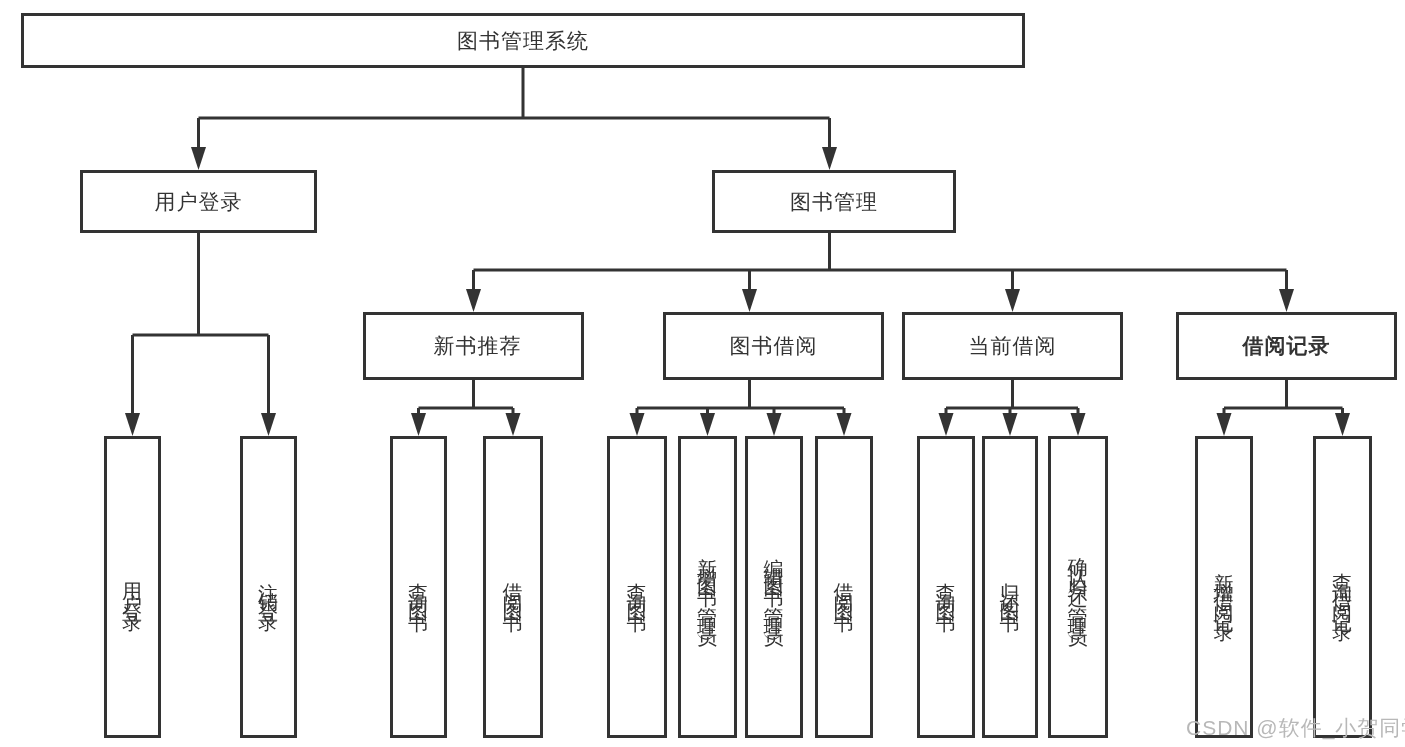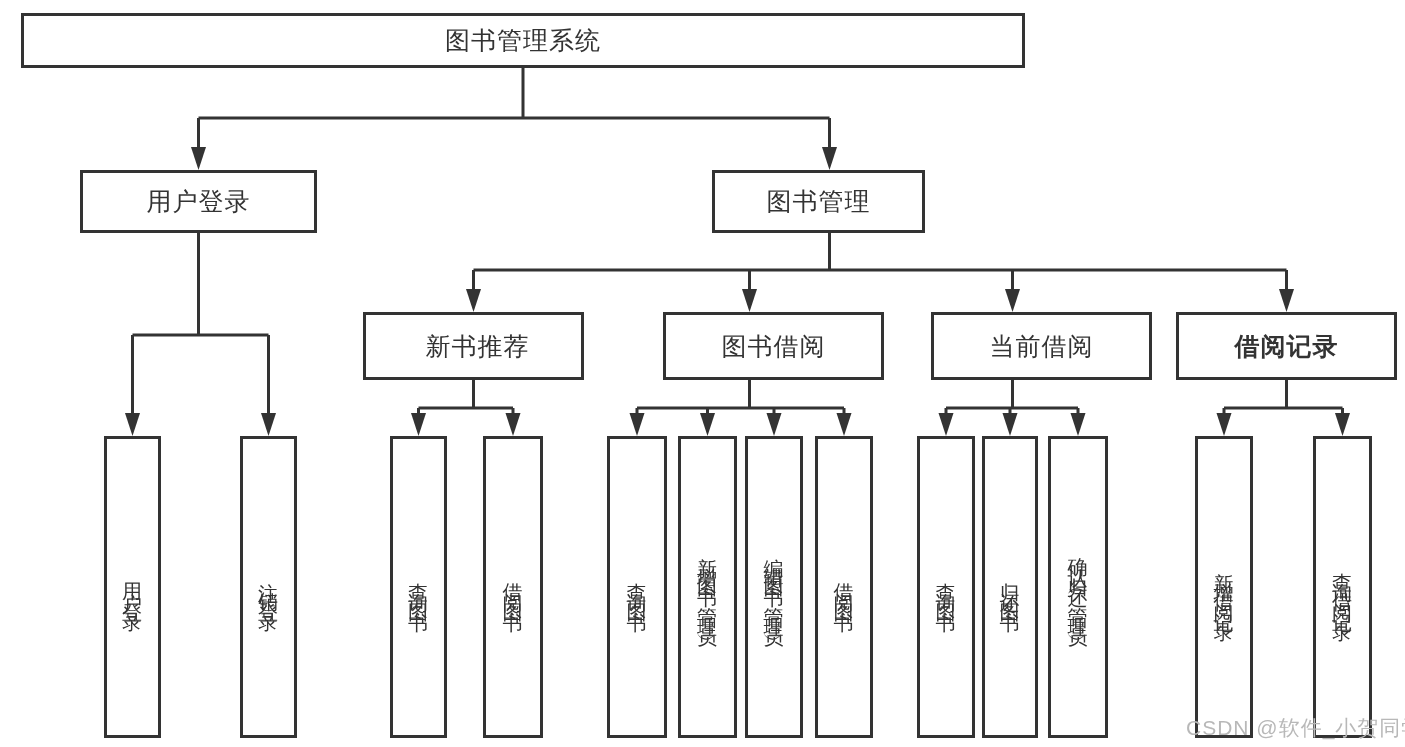--- a/index.html
+++ b/index.html
@@ -24,21 +24,21 @@
     height: 747px;
   }
   .node {
     position: absolute;
     box-sizing: border-box;
     border: 3px solid #333333;
     background: #ffffff;
     display: flex;
     align-items: center;
     justify-content: center;
-    font-size: 25px;
+    font-size: 21px;
     letter-spacing: 1px;
     white-space: nowrap;
   }
   .node.leaf {
     font-size: 20px;
   }
   .vlabel {
     writing-mode: vertical-rl;
     text-orientation: mixed;
     letter-spacing: 10px;
@@ -96,31 +96,31 @@
     <polygon fill="#333333" stroke="none" points="1342.5,436 1335,413 1350,413"></polygon>
   </svg>
 
   <div class="node" style="left:21px; top:13px; width:1004px; height:55px;">
     <span>图书管理系统</span>
   </div>
 
   <div class="node" style="left:80px; top:170px; width:237px; height:63px;">
     <span>用户登录</span>
   </div>
-  <div class="node" style="left:712px; top:170px; width:213px; height:63px;">
+  <div class="node" style="left:712px; top:170px; width:244px; height:63px;">
     <span>图书管理</span>
   </div>
 
   <div class="node" style="left:363px; top:312px; width:221px; height:68px;padding-left:8px;">
     <span>新书推荐</span>
   </div>
   <div class="node" style="left:639px; top:312px; width:221px; height:68px;margin-left:24px;">
     <span>图书借阅</span>
   </div>
-  <div class="node" style="left:902px; top:312px; width:221px; height:68px;margin-left:29px;">
+  <div class="node" style="left:902px; top:312px; width:221px; height:68px;">
     <span>当前借阅</span>
   </div>
   <div class="node" style="left:1176px; top:312px; width:221px; height:68px;font-weight:bold;">
     <span>借阅记录</span>
   </div>
 
   <div class="node leaf" style="left:104px; top:436px; width:57px; height:302px;">
     <span class="vlabel">用户登录</span>
   </div>
   <div class="node leaf" style="left:240px; top:436px; width:57px; height:302px;">

